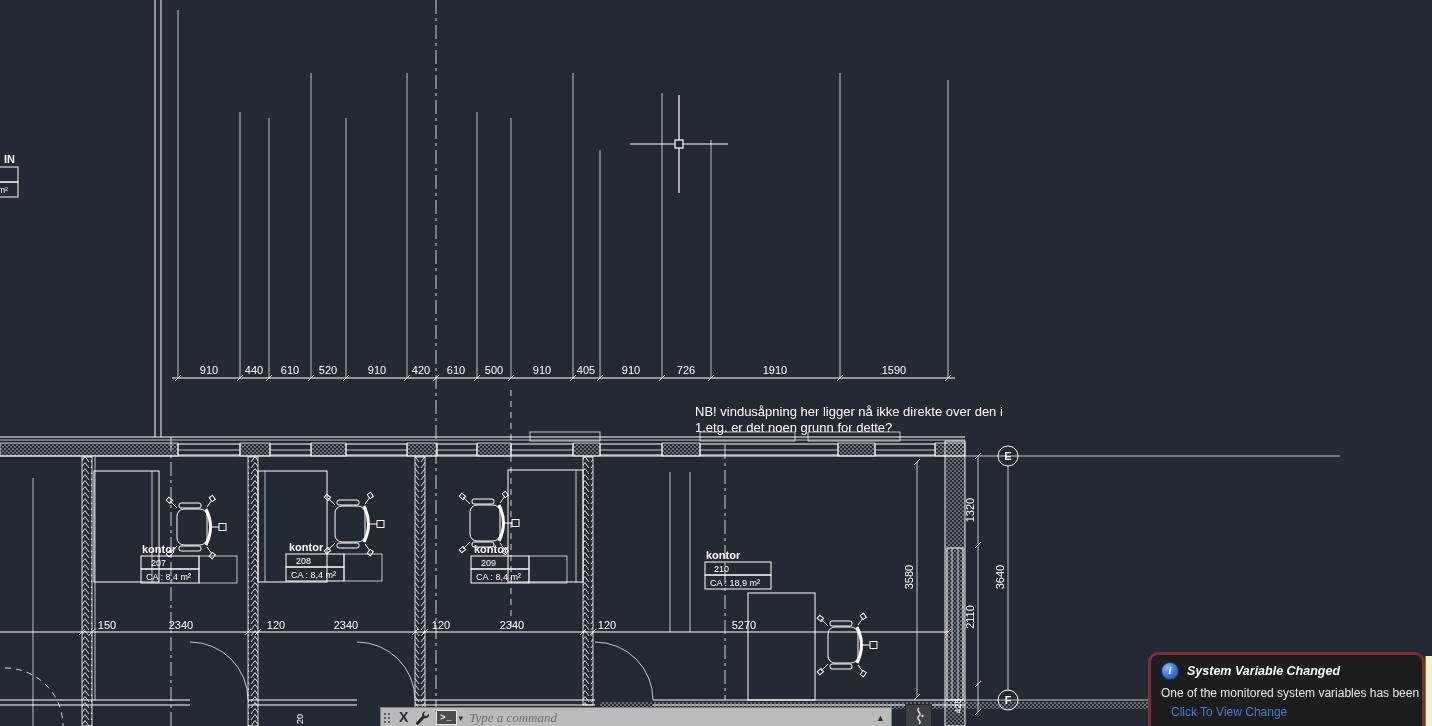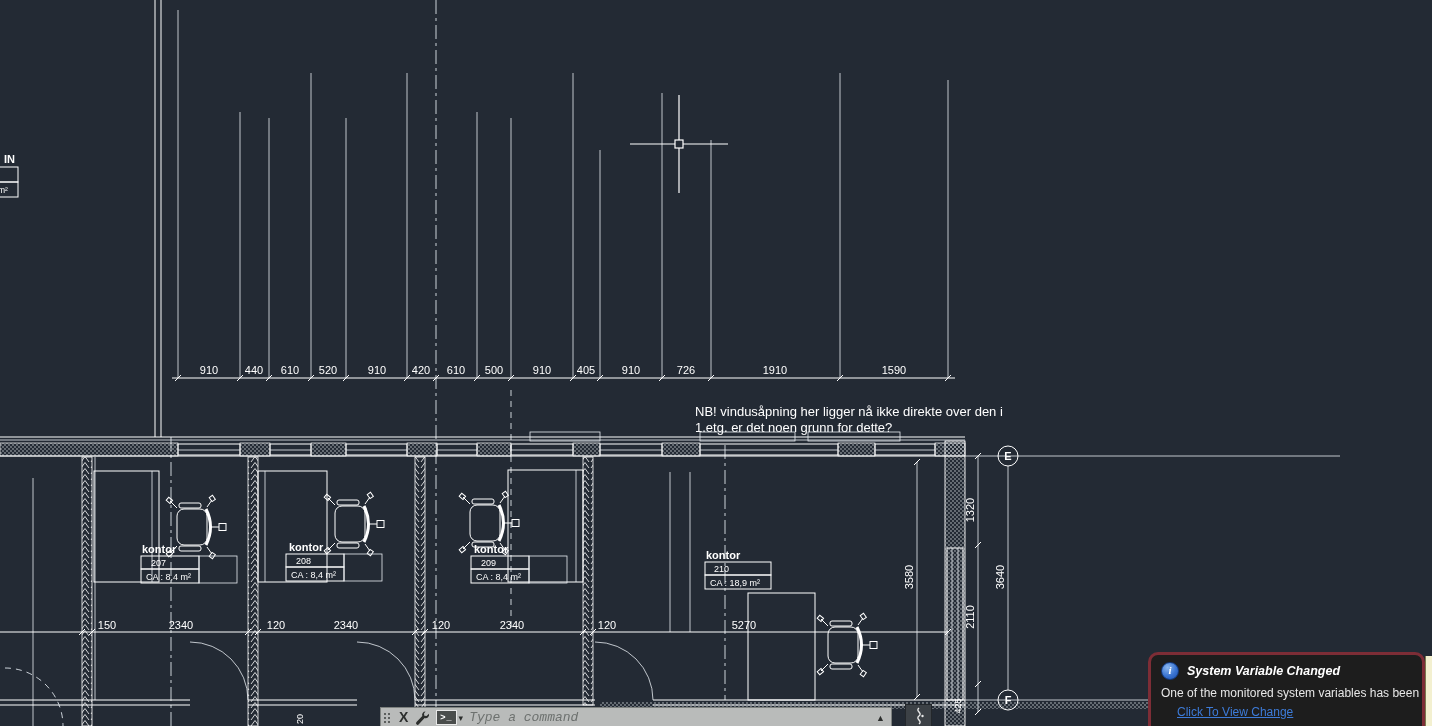--- a/index.html
+++ b/index.html
@@ -24,42 +24,42 @@
     background:#b9bbba;border:1px solid #7e8280;display:flex;align-items:center;z-index:10;}
   .grips{width:10px;height:12px;margin-left:2px;position:relative;}
   .grips::before{content:"";position:absolute;left:1px;top:1px;width:2px;height:2px;background:#5c5f5e;
     box-shadow:0 4px #5c5f5e,0 8px #5c5f5e,4px 0 #5c5f5e,4px 4px #5c5f5e,4px 8px #5c5f5e;}
   .cmd-x{font-weight:bold;font-size:14px;color:#2c2e2d;padding:0 6px;cursor:pointer;line-height:17px;}
   .cmd-wrench{width:16px;height:16px;margin-right:6px;cursor:pointer;}
   .prompt-box{background:#4a4d4c;border:1px solid #e8e8e8;color:#ffffff;
     font-size:9px;font-weight:bold;padding:0 3px;height:13px;line-height:13px;letter-spacing:1px;}
   .cmd-drop{color:#2c2e2d;font-size:9px;margin:0 4px 0 2px;cursor:pointer;}
   .cmd-input{flex:1;background:transparent;border:none;outline:none;height:17px;
-    font-family:Liberation Mono, monospace;font-size:13px;}
+    font-family:Liberation Serif, serif;font-size:13px;}
   .cmd-input::placeholder{color:#6d716f;font-style:italic;}
   .cmd-collapse{color:#2c2e2d;font-size:9px;margin-right:6px;cursor:pointer;}
   .cmd-sidebox{position:absolute;left:905px;top:704px;width:25px;height:22px;
     background:#3c4146;border:1px solid #23272b;z-index:10;display:flex;align-items:center;justify-content:center;}
 
   
   .cream-strip{position:absolute;left:1425px;top:656px;width:7px;height:70px;
     background:#f3f0d0;border-left:1px solid #7a7a50;z-index:8;}
   .toast{position:absolute;left:1148px;top:652px;width:277px;height:84px;
     background:#1d1d1d;border:3px solid #7d2d36;border-radius:10px;box-sizing:border-box;z-index:9;
     color:#ffffff;}
   .toast-head{display:flex;align-items:center;gap:8px;padding:7px 0 0 10px;}
   .info-icon{width:16px;height:16px;border-radius:50%;flex:0 0 16px;
     background:radial-gradient(circle at 35% 28%,#8cb8ef 0%,#3a74d2 55%,#1c50ae 100%);
     border:1px solid #123a80;color:#ffffff;font-weight:bold;font-style:italic;
     font-size:11px;text-align:center;line-height:15px;font-family:"Liberation Serif",serif;}
   .toast-title{font-size:12.5px;font-weight:bold;white-space:nowrap;font-style:italic;}
   .toast-msg{font-size:12px;color:#e8e8e8;white-space:nowrap;overflow:hidden;
     padding:6px 0 0 10px;}
-  .toast-link{font-size:12px;text-decoration:underline;white-space:nowrap;
-    padding:5px 0 0 26px;cursor:pointer;}
+  .toast-link{font-size:12px;white-space:nowrap;
+    padding:5px 0 0 20px;cursor:pointer;}
 </style>
 </head>
 <body>
 
 
 
 <svg width="1432" height="726" viewBox="0 0 1432 726">
   <defs>
     <pattern id="dots" width="4" height="4" patternUnits="userSpaceOnUse">
       <circle cx="1" cy="1" r="0.65" fill="#dfe3e8"></circle>

